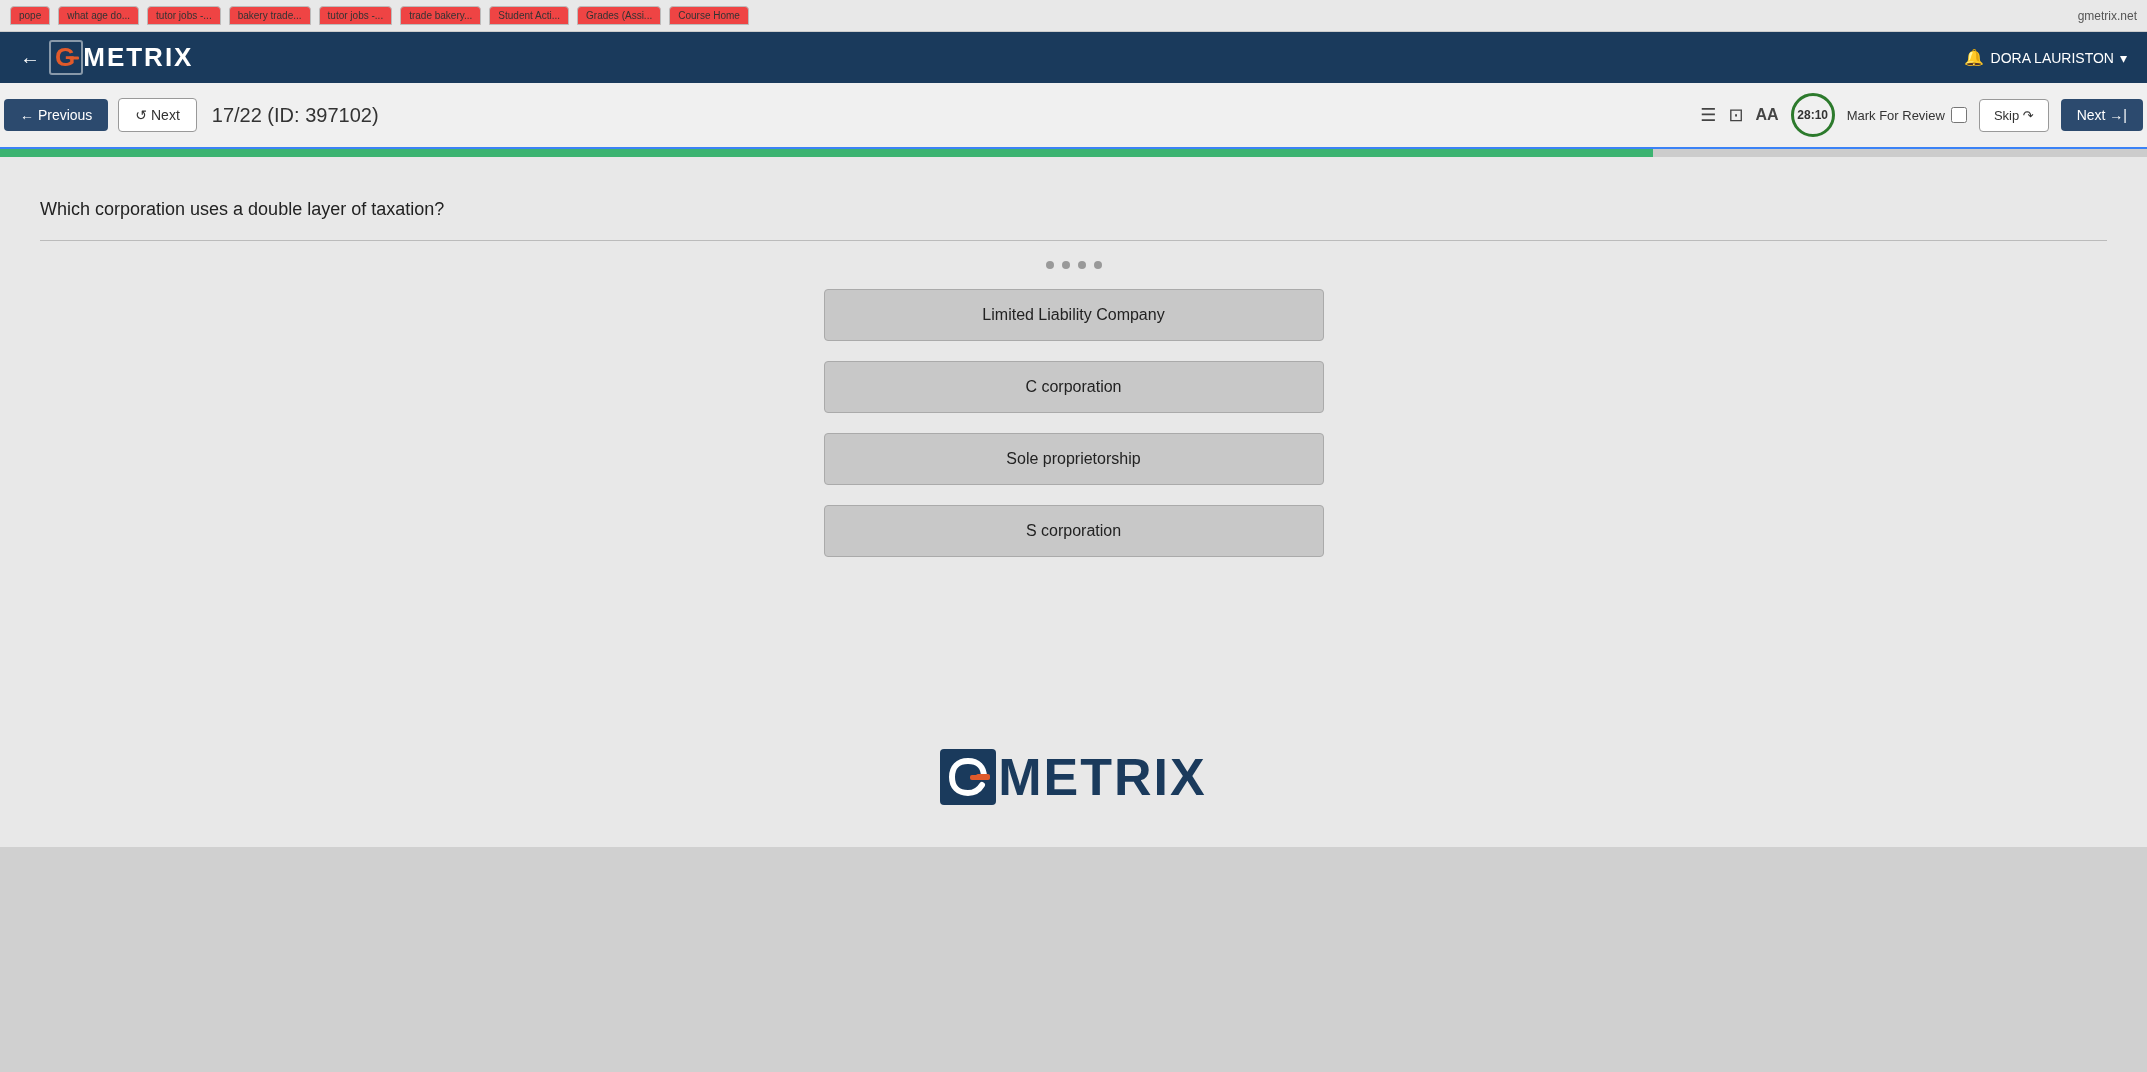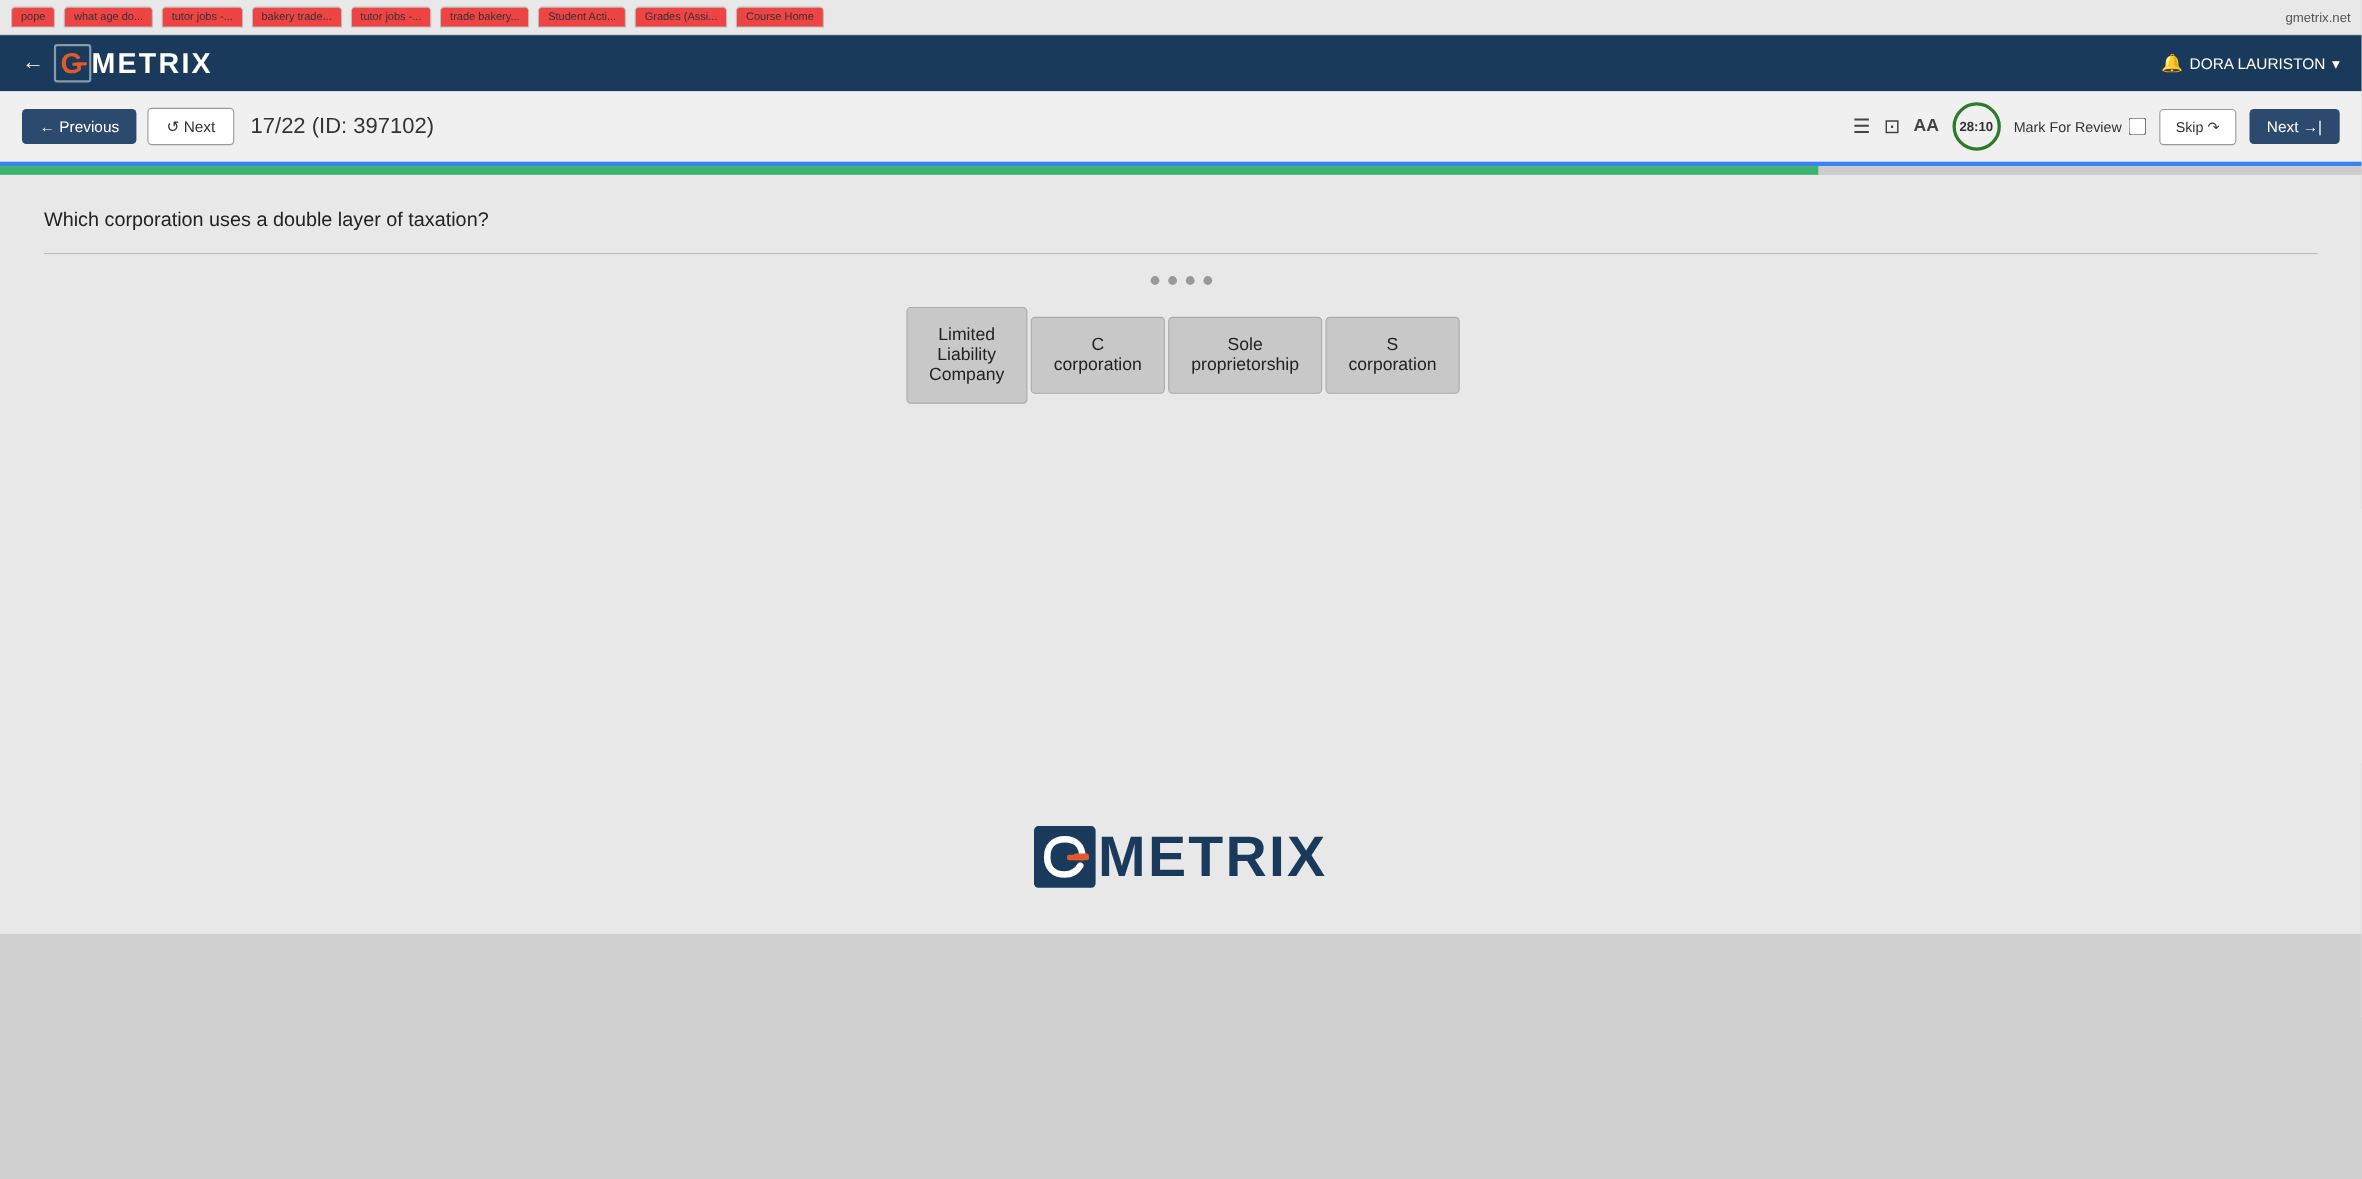--- a/index.html
+++ b/index.html
@@ -59,25 +59,25 @@
       font-size: 14px;
       color: white;
     }
     .bell-icon {
       font-size: 16px;
     }
 
     
     .toolbar {
       background: #f0f0f0;
-      padding: 10px 20px;
+      padding: 10px 4px;
       display: flex;
       align-items: center;
       gap: 10px;
-      border-bottom: 4px solid #3b82f6;
+      border-bottom: 2px solid #3b82f6;
       justify-content: center;
     }
     .btn-previous {
       background: #2c4a6e;
       color: white;
       border: none;
       padding: 8px 16px;
       border-radius: 4px;
       cursor: pointer;
       font-size: 14px;
@@ -180,20 +180,21 @@
     .main-content {
       background: #e8e8e8;
       min-height: 550px;
       padding: 30px 40px;
     }
     .question-text {
       font-size: 18px;
       color: #222;
       margin-bottom: 20px;
       font-weight: normal;
+      margin-top: 12px;
     }
     .divider {
       border: none;
       border-top: 1px solid #bbb;
       margin-bottom: 20px;
     }
     .dots-row {
       display: flex;
       justify-content: center;
       gap: 8px;
@@ -202,23 +203,23 @@
     .dot {
       width: 8px;
       height: 8px;
       border-radius: 50%;
       background: #999;
     }
 
     
     .answers-container {
       display: flex;
-      flex-direction: row;
-      align-items: center;
-      gap: 3px;
+      flex-direction: column;
+      align-items: center;
+      gap: 20px;
       max-width: 500px;
       margin: 0 auto;
     }
     .answer-btn {
       background: #c8c8c8;
       border: 1px solid #aaa;
       border-radius: 4px;
       padding: 16px 20px;
       width: 100%;
       font-size: 16px;

